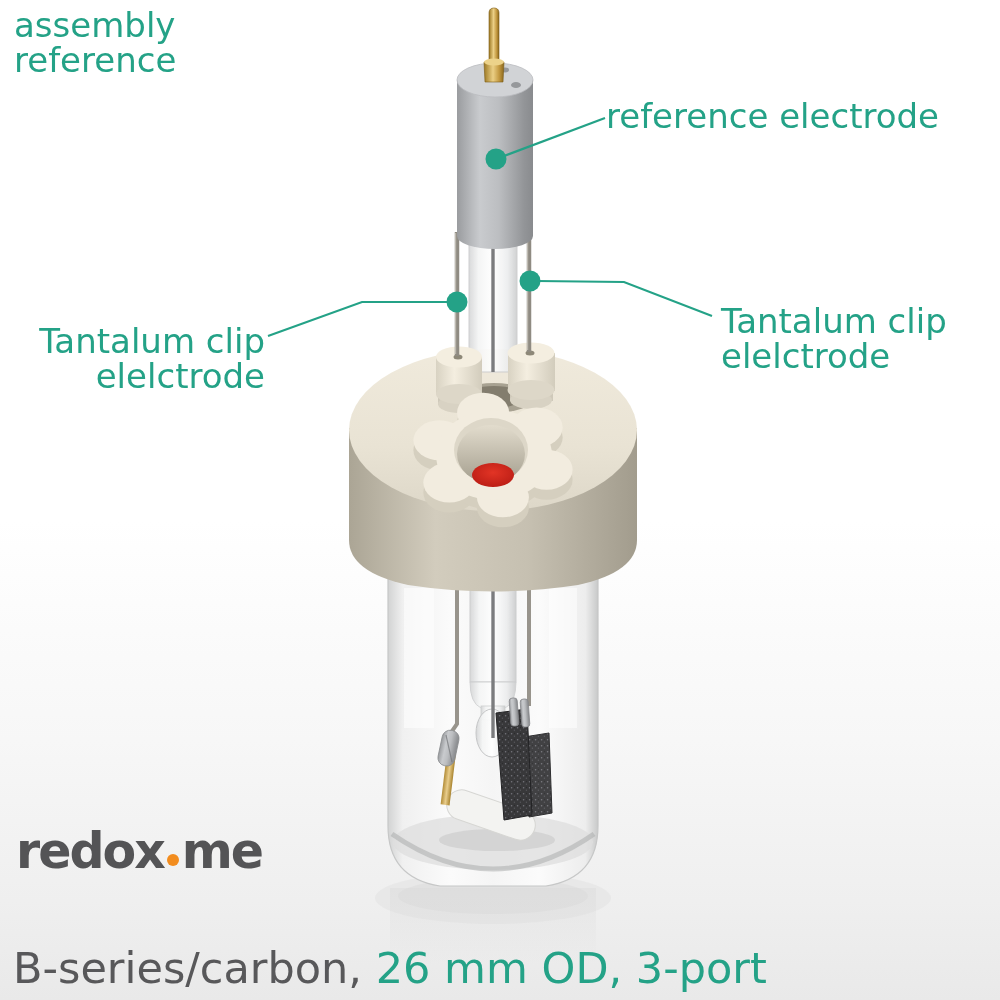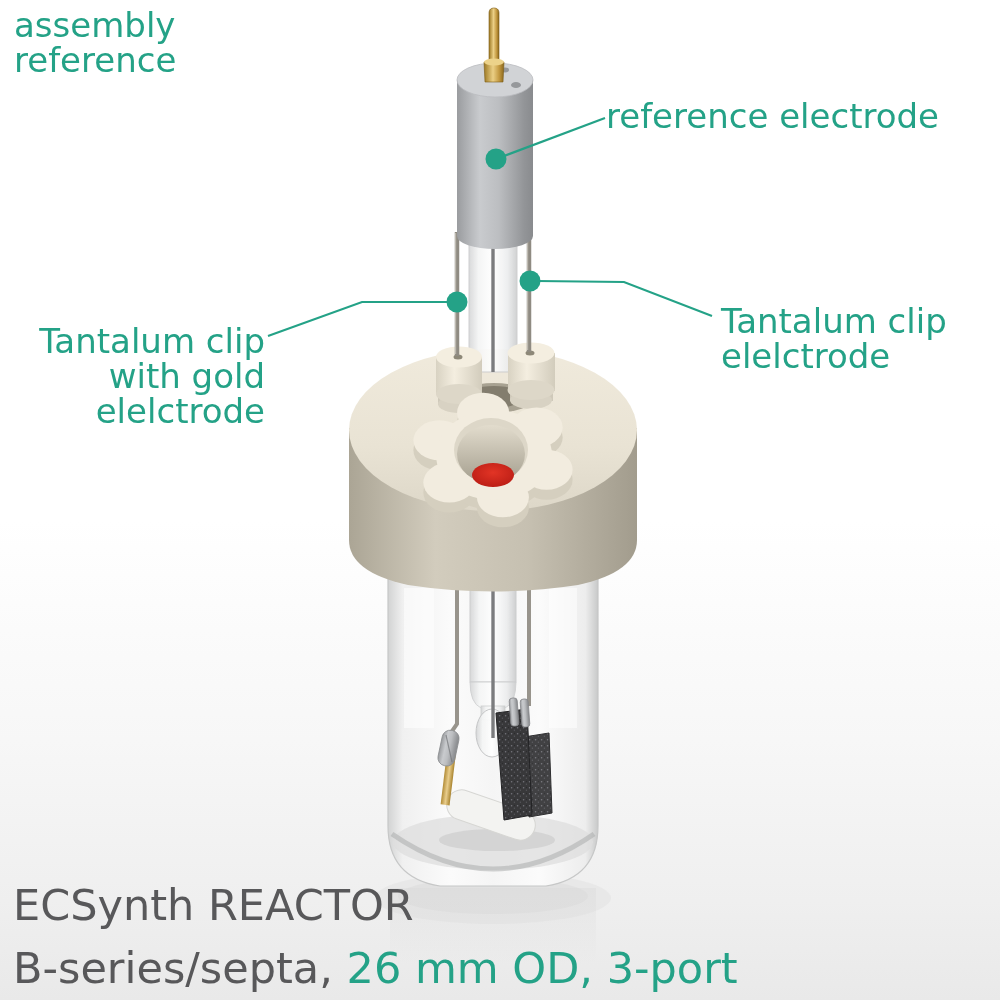--- a/index.html
+++ b/index.html
@@ -229,27 +229,26 @@
 
   <div class="note corner">
     <div>assembly</div>
     <div>reference</div>
   </div>
 
   <div class="note ref-label">reference electrode</div>
 
   <div class="note gold-label">
     <div>Tantalum clip</div>
-    <div>with gold</div>
     <div>elelctrode</div>
   </div>
 
   <div class="note carbon-label">
     <div>Tantalum clip</div>
     <div>elelctrode</div>
   </div>
 
-
-  <div class="title1">ECSynth REACTOR</div>
-
-  <div class="title2"><span>B-series/septa, </span><span class="teal">26 mm OD, 3-port</span></div>
+  <div class="brand"><span>redox</span><span class="dot"></span><span>me</span></div>
+
+
+  <div class="title2"><span>B-series/carbon, </span><span class="teal">26 mm OD, 3-port</span></div>
 
 </div>
 
 </body></html>

